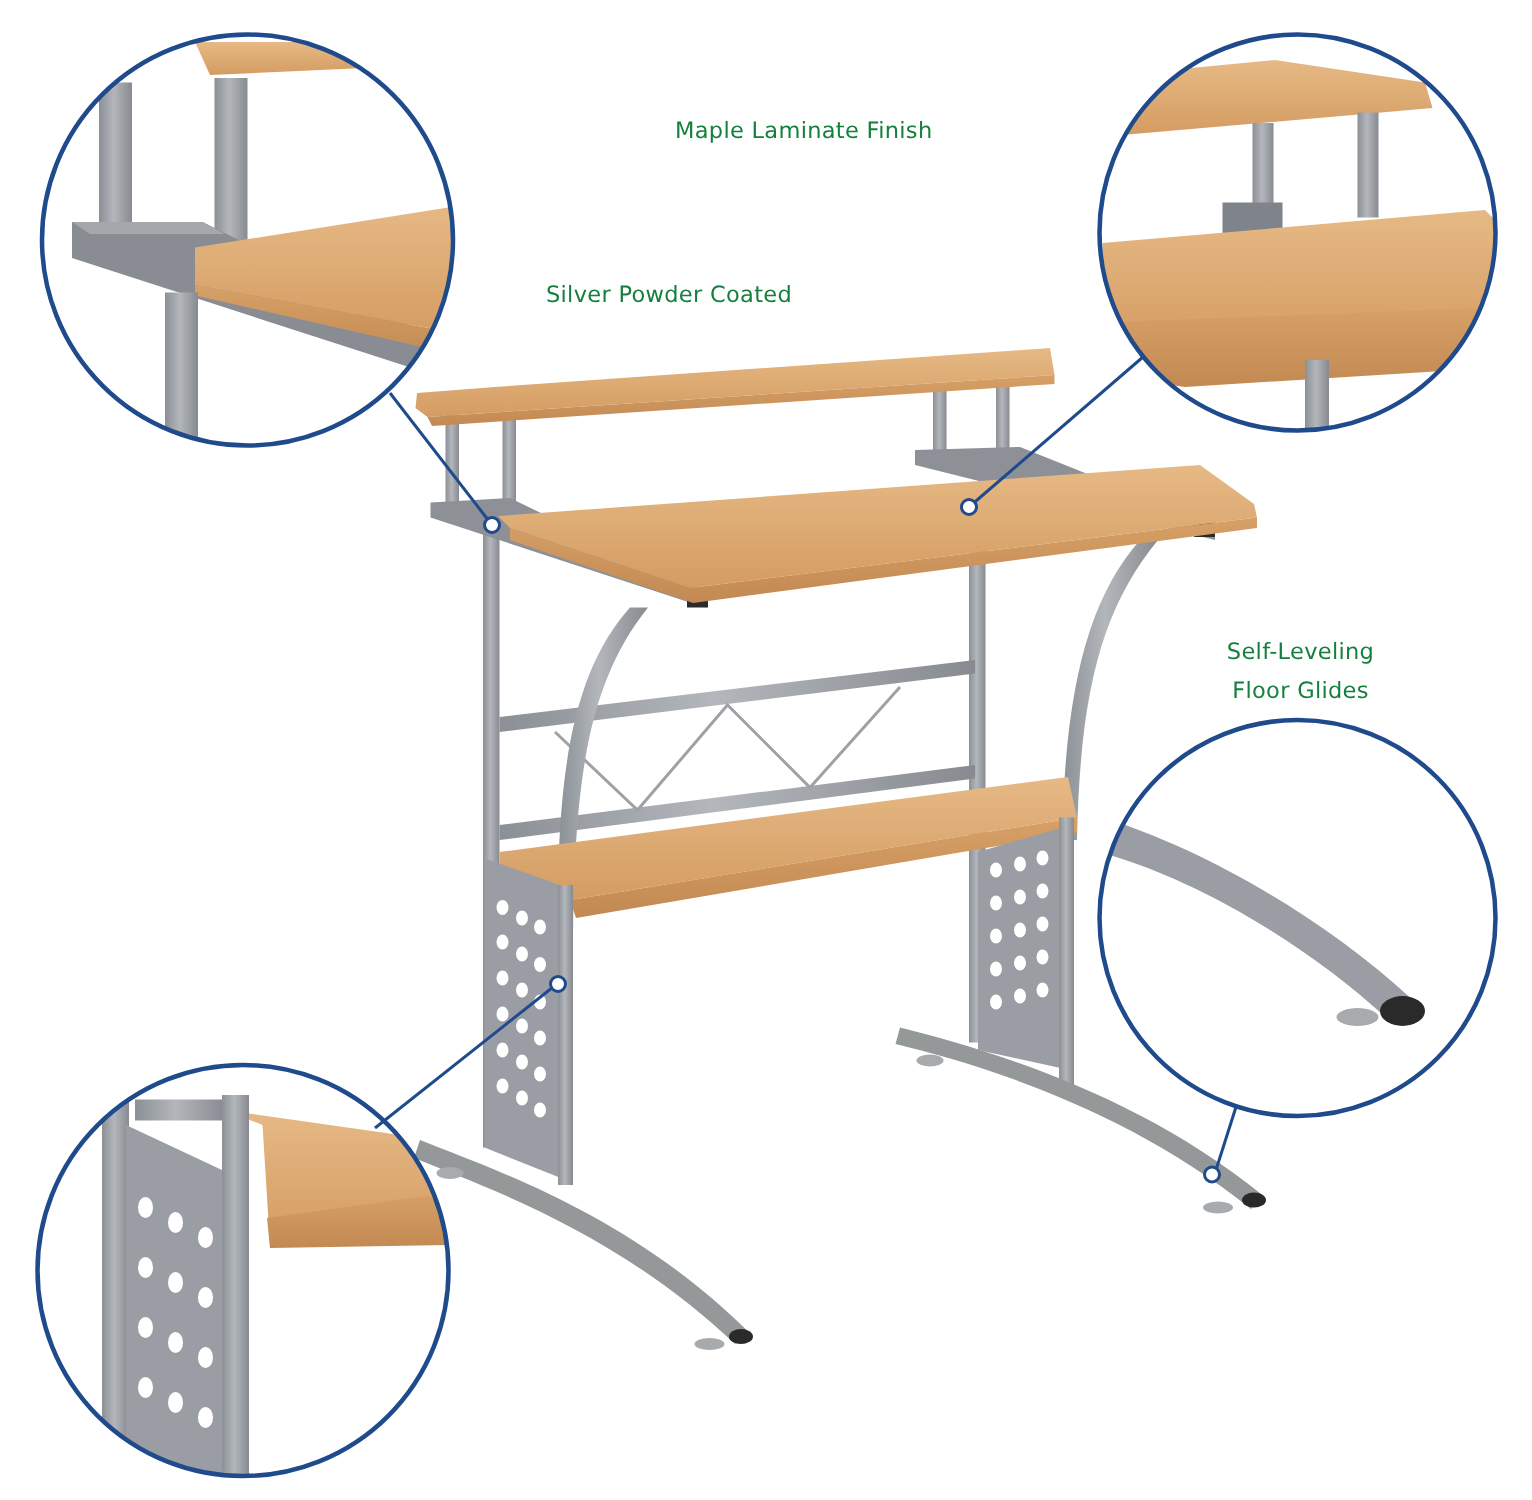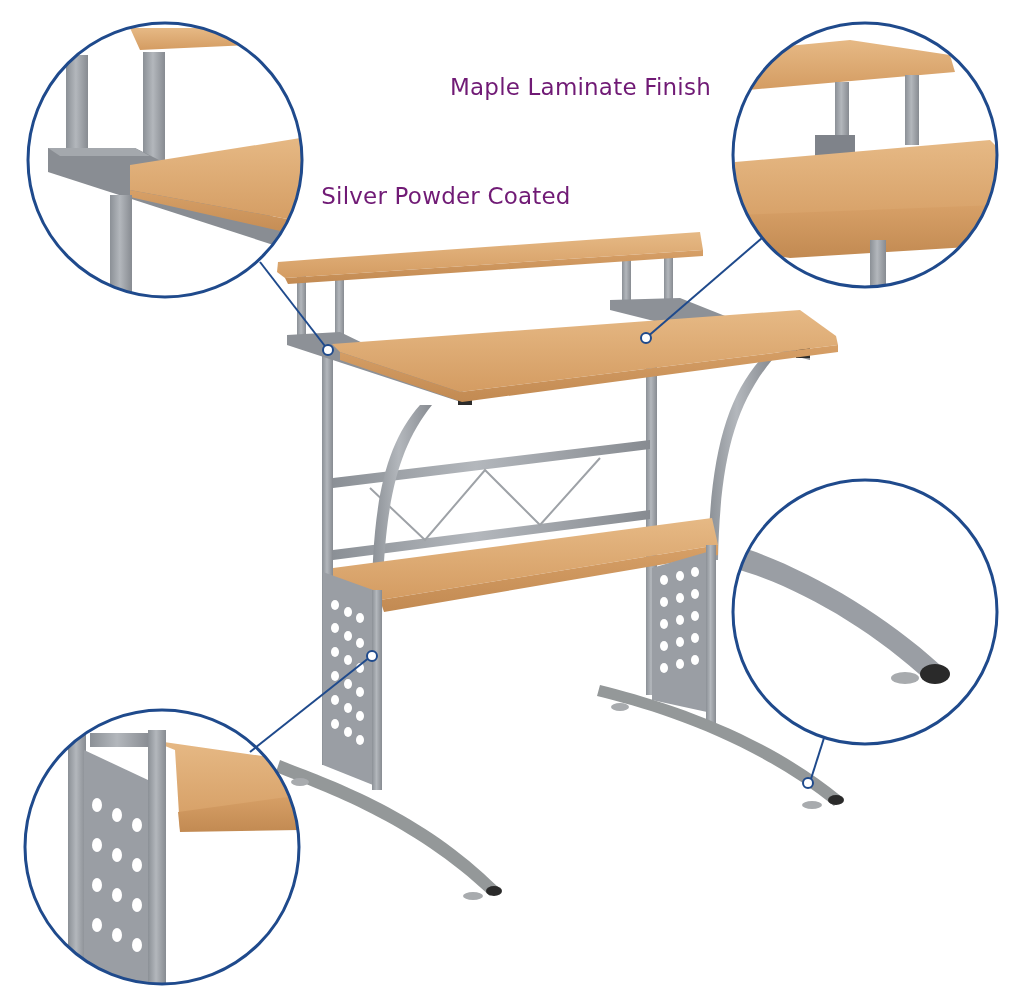--- a/index.html
+++ b/index.html
@@ -1,20 +1,20 @@
 <!DOCTYPE html>
 <html><head>
 <meta charset="utf-8">
 <style>
   html, body { margin: 0; padding: 0; background: #ffffff; }
   body { width: 1021px; height: 1000px; position: relative; overflow: hidden; font-family: "DejaVu Sans", sans-serif; }
   #stage { position: absolute; left: 0; top: 0; width: 1021px; height: 1000px; }
   .label {
-    position: absolute; color: #701a75; font-family: "DejaVu Sans", sans-serif;
-    font-size: 23px; line-height: 26px; text-align: center; white-space: nowrap; letter-spacing: 0.2px;
+    position: absolute; color: #15803d; font-family: "DejaVu Sans", sans-serif;
+    font-size: 15px; line-height: 26px; text-align: center; white-space: nowrap; letter-spacing: 0.2px;
   }
   .label span { display: block; }
 </style>
 </head>
 <body>
 
 <svg id="stage" viewBox="0 0 1021 1000" xmlns="http://www.w3.org/2000/svg">
   <defs>
     <linearGradient id="wood" x1="0" y1="0" x2="0" y2="1">
       <stop offset="0" stop-color="#e6b985"></stop>
@@ -213,16 +213,18 @@
 
 <div class="label" style="left:450px; top:74px;">
   <span>Maple Laminate Finish</span>
 </div>
 
 <div class="label" style="left:306px; top:164px; width:280px;margin-top:19px;">
   <span>Silver Powder Coated</span>
 </div>
 
 <div class="label" style="left:776px; top:421px; width:182px;">
+  <span>Self-Leveling</span>
+  <span>Floor Glides</span>
 </div>
 
 <div class="label" style="left:268px; top:922px; width:230px;">
 </div>
 
 </body></html>

